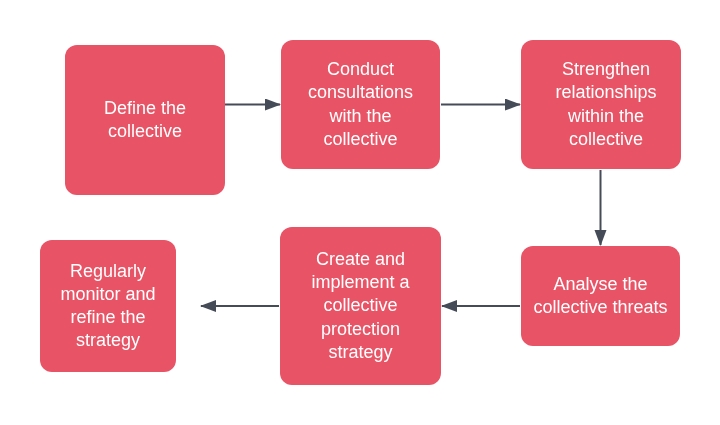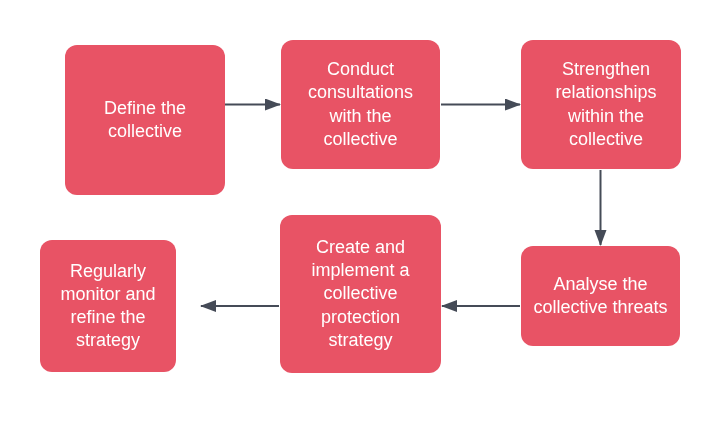--- a/index.html
+++ b/index.html
@@ -32,21 +32,21 @@
     font-size: 18px;
     line-height: 1.28;
     padding: 6px 12px;
   }
 
   
   .node-define     { left: 45px;  top: 45px;  width: 160px; height: 150px; margin-left: 20px; }
   .node-consult    { left: 281px; top: 40px;  width: 159px; height: 129px; }
   .node-strengthen { left: 521px; top: 40px;  width: 160px; height: 129px; padding-left: 22px; }
   .node-analyse    { left: 521px; top: 246px; width: 159px; height: 100px; }
-  .node-create     { left: 280px; top: 215px; width: 161px; height: 158px; align-items: center; }
+  .node-create     { left: 280px; top: 227px; width: 161px; height: 158px; align-items: center; }
   .node-monitor    { left: 40px;  top: 240px; width: 136px; height: 132px; }
 
   .edges-layer {
     position: absolute;
     left: 0; top: 0;
     width: 720px; height: 425px;
     pointer-events: none;
   }
   .edge-line {
     stroke: var(--arrow-color);

